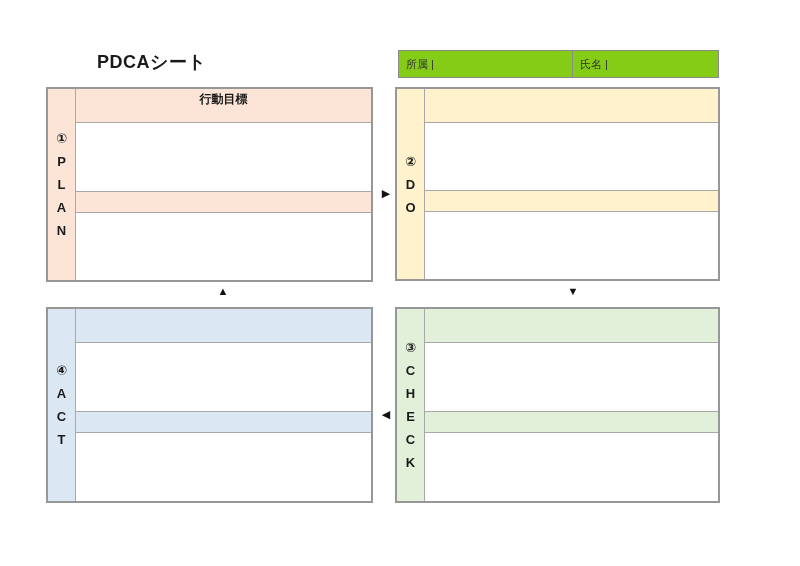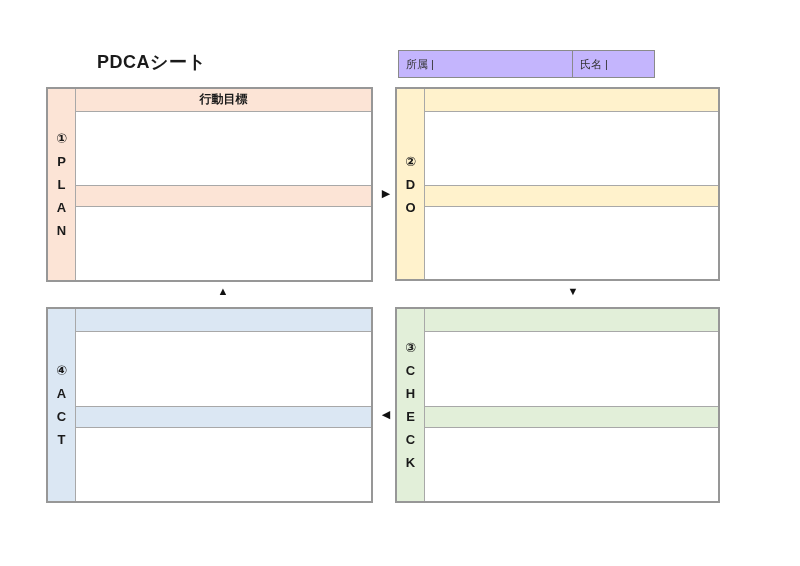--- a/index.html
+++ b/index.html
@@ -5,42 +5,42 @@
   * { margin: 0; padding: 0; box-sizing: border-box; }
   html, body { width: 800px; height: 566px; background: #ffffff; overflow: hidden; }
   body { position: relative; font-family: "Liberation Sans", "DejaVu Sans", sans-serif; color: #1a1a1a; }
 
   .page-title {
     position: absolute; left: 53px; top: 50px;
     font-size: 18px; font-weight: bold; letter-spacing: 0.5px; margin-left: 44px;
   }
 
   .info-table {
-    position: absolute; left: 398px; top: 50px; width: 257px; height: 28px;
-    border: 1px solid #8a8a8a; display: flex; background: #c4b5fd;
+    position: absolute; left: 398px; top: 50px; width: 321px; height: 28px;
+    border: 1px solid #8a8a8a; display: flex; background: #84cc16;
   }
   .info-cell {
     display: flex; align-items: center; padding-left: 7px;
     font-size: 11px; color: #333;
   }
   .info-cell.first { width: 174px; border-right: 1px solid #8a8a8a; }
   .info-cell.second { flex: 1; }
 
   .quad {
     position: absolute; border: 2px solid #979797; display: flex; background: #fff;
   }
   .quad-bar {
     width: 28px; border-right: 1px solid #a8a8a8;
     display: flex; align-items: center; justify-content: center;
     font-weight: bold; font-size: 13px; line-height: 23px;
     white-space: pre-line; text-align: center; color: #1a1a1a;
   }
   .quad-content { flex: 1; display: flex; flex-direction: column; }
   .row-header {
-    height: 23px; border-bottom: 1px solid #a8a8a8;
+    height: 34px; border-bottom: 1px solid #a8a8a8;
     font-size: 12px; font-weight: bold; text-align: center; line-height: 21px; color: #1a1a1a;
   }
   .row-blank { flex: 1; background: #fff; }
   .row-band {
     height: 22px; border-top: 1px solid #a8a8a8; border-bottom: 1px solid #a8a8a8;
   }
 
   #quad-plan  { left: 46px;  top: 87px;  width: 327px; height: 195px; }
   #quad-do    { left: 395px; top: 87px;  width: 325px; height: 194px; }
   #quad-act   { left: 46px;  top: 307px; width: 327px; height: 196px; }

